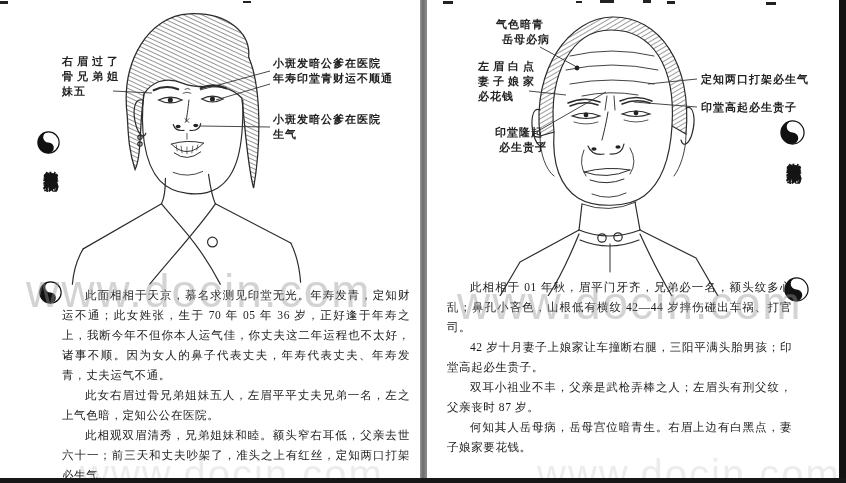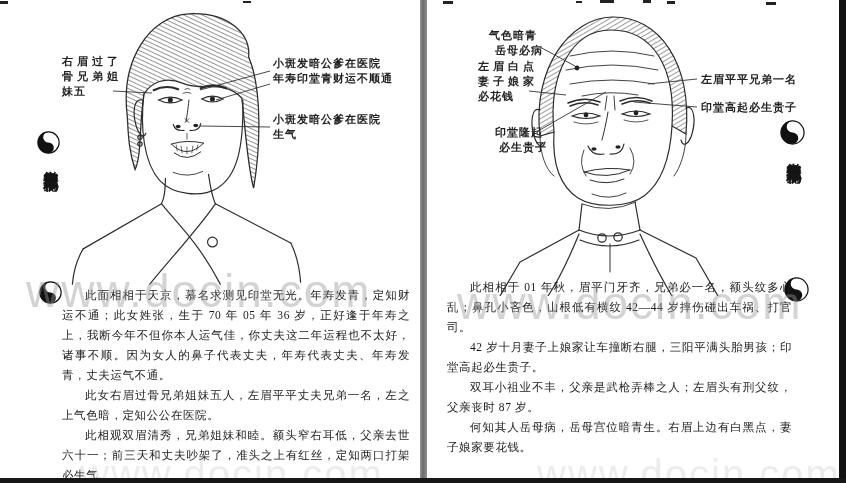--- a/index.html
+++ b/index.html
@@ -140,34 +140,34 @@
       <path d="M102,168 Q125,162 148,166 M102,168 Q125,176 148,166 M108,176 Q125,182 142,175" stroke-width="1"></path>
       <path d="M110,190 Q127,197 144,189 M100,200 Q127,210 154,198" stroke-width="0.9"></path>
       <path d="M100,200 L97,226 M153,198 L158,226"></path>
       <path d="M97,226 Q127,238 158,226 M98,236 Q127,248 157,236"></path>
       <circle cx="120" cy="234" r="4.2"></circle>
         <circle cx="136" cy="233" r="4.2"></circle>
       <path d="M128,240 L128,268" stroke-width="1"></path>
       <path d="M97,226 L38,258 M38,258 L18,292 M158,226 L214,254 M214,254 L236,292 M97,230 C88,252 78,274 66,292 M158,230 C168,252 178,272 190,292"></path>
     </svg>
 
-    <div class="ann" style="left:62px;top:17px;margin-top:11px;">
+    <div class="ann" style="left:69px;top:17px;">
       <div>气色暗青</div>
       <div style="padding-left:6px;">岳母必病</div>
     </div>
     <div class="ann" style="left:51px;top:59px;">
       <div class="sp">左眉白点</div>
       <div class="sp">妻子娘家</div>
       <div>必花钱</div>
     </div>
     <div class="ann" style="left:68px;top:125px;">
       <div>印堂隆起</div>
       <div style="padding-left:4px;text-align:right;">必生贵子</div>
     </div>
-    <div class="ann" style="left:274px;top:72px;">左眉平平兄弟一名</div>
+    <div class="ann" style="left:274px;top:72px;">定知两口打架必生气</div>
     <div class="ann" style="left:274px;top:100px;">印堂高起必生贵子</div>
 
     <div class="yy" style="left:353px;top:120px;">
       <svg width="25" height="25" viewBox="0 0 40 40">
         <circle cx="20" cy="20" r="18.5" fill="#fff" stroke="#111" stroke-width="2"></circle>
         <path d="M20,1.5 A18.5,18.5 0 0 0 20,38.5 A9.25,9.25 0 0 0 20,20 A9.25,9.25 0 0 1 20,1.5 Z" fill="#111"></path>
         <circle cx="20" cy="11" r="3.4" fill="#fff"></circle>
           <circle cx="20" cy="29" r="3.4" fill="#111"></circle>
       </svg>
     </div>

